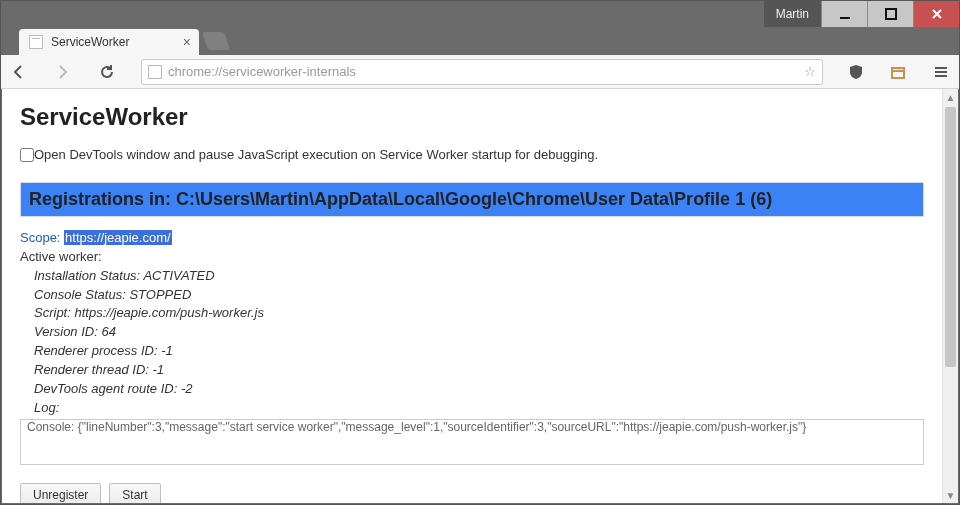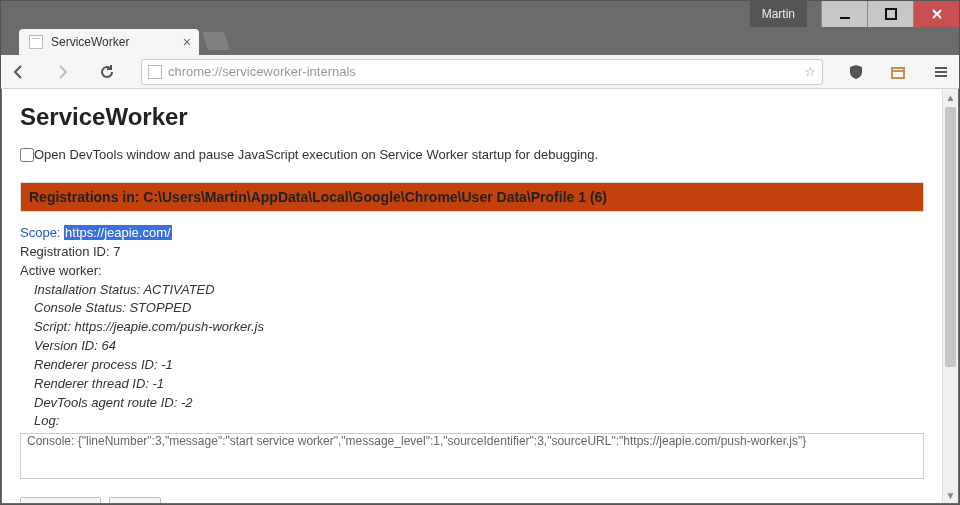--- a/index.html
+++ b/index.html
@@ -27,21 +27,20 @@
     justify-content: flex-end;
     align-items: stretch;
   }
   .user-btn {
     background: #555;
     color: #eee;
     font-size: 12px;
     padding: 0 12px;
     display: flex;
     align-items: center;
-    margin-right: 14px;
     cursor: pointer;
   }
   .win-btn {
     width: 46px;
     display: flex;
     align-items: center;
     justify-content: center;
     color: #111;
     cursor: pointer;
     background: #c7c7c7;
@@ -204,25 +203,25 @@
     display: flex;
     align-items: center;
     margin-bottom: 20px;
     font-size: 13px;
     color: #333;
   }
   .debug-row input[type=checkbox] {
     width: 14px; height: 14px;
   }
   .reg-header {
-    background: #c2410c;
+    background: #3b82f6;
     border: 1px solid #d8dce8;
     padding: 6px 8px;
     font-weight: bold;
-    font-size: 14px;
+    font-size: 18px;
     margin-bottom: 12px;
     color: #222;
   }
   .reg-body {
     font-size: 13px;
     color: #333;
     line-height: 1.45;
   }
   .scope-label { color: #1a5bbf; }
   .scope-value {
@@ -340,24 +339,20 @@
         <span>Open DevTools window and pause JavaScript execution on Service Worker startup for debugging.</span>
       </label>
 
       <div class="reg-header">Registrations in: C:\Users\Martin\AppData\Local\Google\Chrome\User Data\Profile 1 (6)</div>
 
       <div class="reg-body">
         <div>
           <span class="scope-label">Scope:</span>
           <span class="scope-value">https://jeapie.com/</span>
         </div>
-        <div>
-          <span>Registration ID:</span>
-          <span>7</span>
-        </div>
         <div>Active worker:</div>
         <div class="indent">
           <span>Installation Status:</span>
           <span>ACTIVATED</span>
         </div>
         <div class="indent">
           <span>Console Status:</span>
           <span>STOPPED</span>
         </div>
         <div class="indent">

